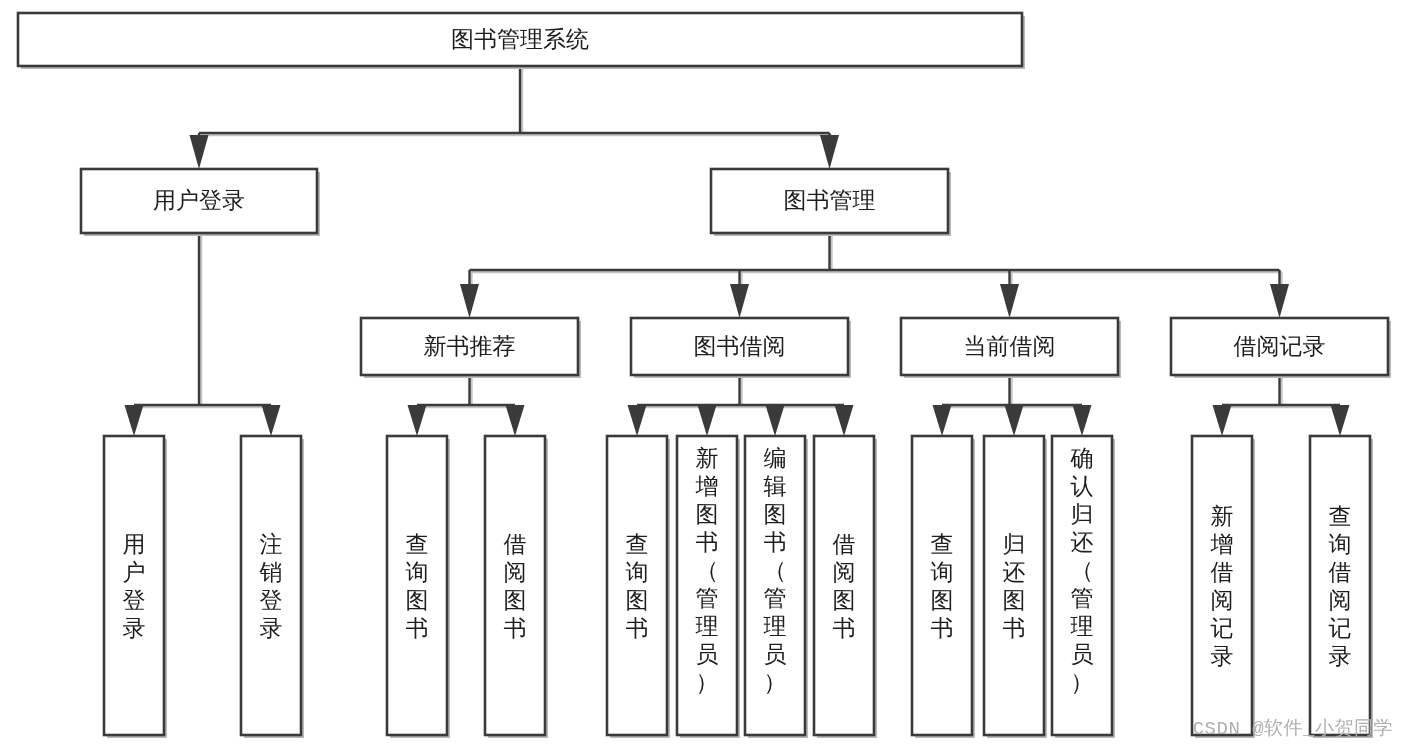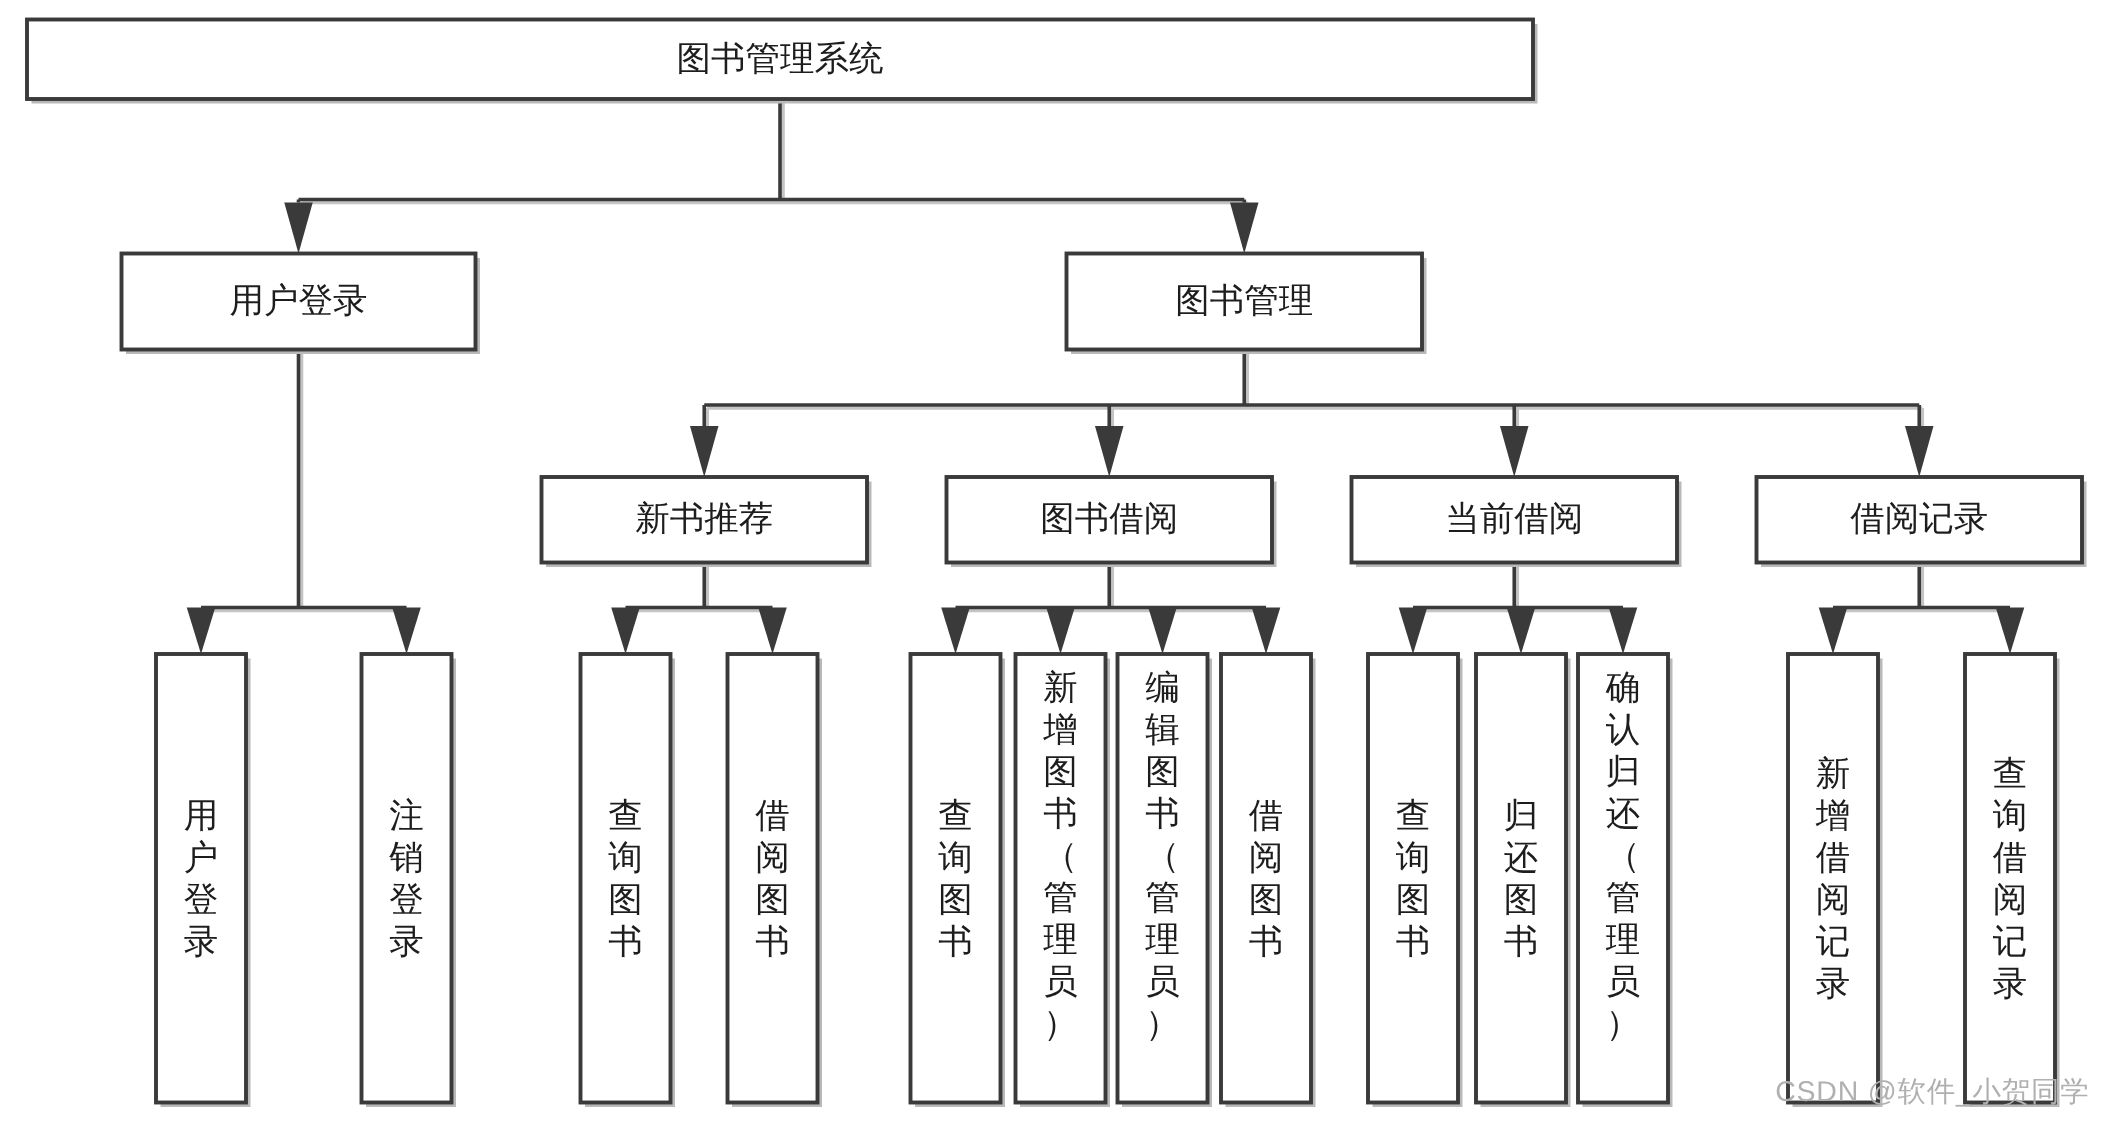--- a/index.html
+++ b/index.html
@@ -60,21 +60,21 @@
   .node-label-v {
     font-family: "Liberation Sans", "DejaVu Sans", sans-serif;
     font-size: 23px;
     fill: #1d1d1d;
     text-anchor: middle;
   }
   .watermark {
     position: absolute;
     right: 12px;
     bottom: 6px;
-    font-family: Liberation Sans, sans-serif;
+    font-family: Liberation Mono, monospace;
     font-size: 19px;
     color: #b0b0b0;
     letter-spacing: 0.5px;
     white-space: nowrap;
     user-select: none;
   }
 </style>
 </head>
 <body>
 

